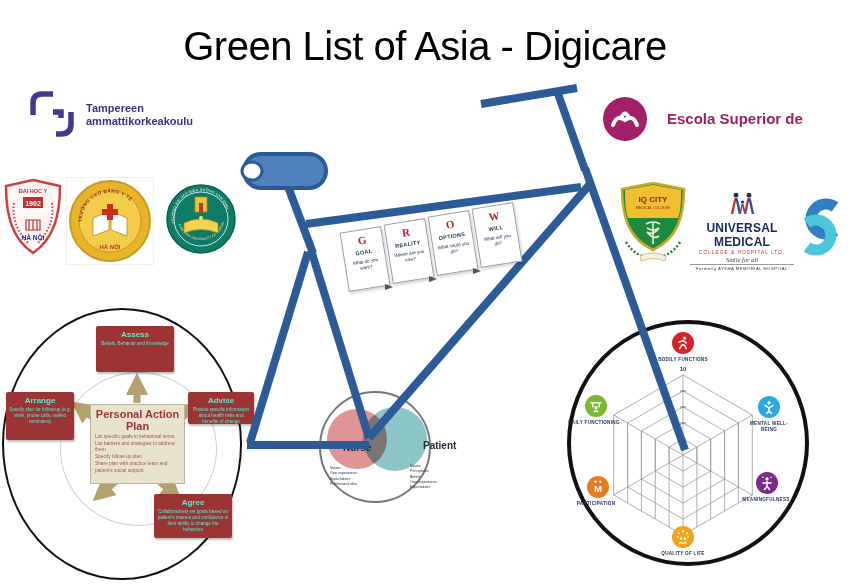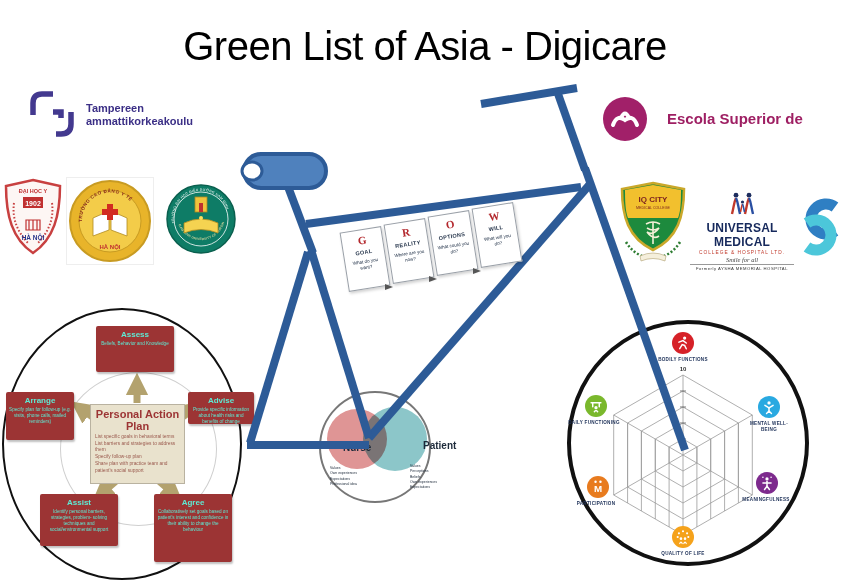--- a/index.html
+++ b/index.html
@@ -39,21 +39,21 @@
             border-radius:50%;background:#fff;}
   .fa-inner{position:absolute;left:60px;top:72px;width:155px;height:152px;border:1px solid #cfcfcf;border-radius:50%;}
   .fa-box{position:absolute;background:#9c3434;border-radius:2px;color:#5eead4;text-align:center;
           padding:3px 3px;box-sizing:border-box;box-shadow:1px 2px 2px rgba(0,0,0,.25);}
   .fa-box h4{margin:1px 0 2px 0;font-size:8px;font-weight:bold;}
   .fa-box p{margin:0;font-size:4.6px;line-height:1.3;}
   .fa-assess{left:96px;top:26px;width:78px;height:46px;}
   .fa-arrange{left:6px;top:92px;width:68px;height:48px;}
   .fa-advise{left:188px;top:92px;width:66px;height:32px;}
   .fa-assist{left:40px;top:194px;width:78px;height:52px;}
-  .fa-agree{left:154px;top:194px;width:78px;height:68px;text-align:center;}
+  .fa-agree{left:154px;top:194px;width:78px;height:44px;text-align:center;}
   .fa-center{position:absolute;left:90px;top:104px;width:95px;height:80px;background:#e9e2cd;
              border:1px solid #b9b2a0;padding:3px 4px;box-sizing:border-box;}
   .fa-center h4{margin:0 0 2px 0;font-size:11px;font-weight:bold;color:#9c3434;text-align:center;}
   .fa-center p{margin:0;font-size:4.8px;line-height:1.4;color:#9b5a4e;text-align:left;}
   .fa-arrows{position:absolute;left:0;top:0;}
   
   .venn{position:absolute;left:318px;top:390px;width:112px;height:112px;z-index:3;}
   .venn-outer{position:absolute;left:1px;top:1px;width:108px;height:108px;border:2px solid #777;
               border-radius:50%;background:#fff;}
   .venn-c{position:absolute;border-radius:50%;mix-blend-mode:multiply;}
@@ -243,24 +243,20 @@
       <h4>Assess</h4>
       <p>Beliefs, Behavior and Knowledge</p>
     </div>
     <div class="fa-box fa-arrange">
       <h4>Arrange</h4>
       <p>Specify plan for follow-up (e.g. visits, phone calls, mailed reminders)</p>
     </div>
     <div class="fa-box fa-advise">
       <h4>Advise</h4>
       <p>Provide specific information about health risks and benefits of change</p>
-    </div>
-    <div class="fa-box fa-assist">
-      <h4>Assist</h4>
-      <p>Identify personal barriers, strategies, problem- solving techniques and social/environmental support</p>
     </div>
     <div class="fa-box fa-agree">
       <h4>Agree</h4>
       <p>Collaboratively set goals based on patient's interest and confidence in their ability to change the behaviour</p>
     </div>
     <div class="fa-center">
       <h4>Personal Action Plan</h4>
       <p>List specific goals in behavioral terms</p>
       <p>List barriers and strategies to address them</p>
       <p>Specify follow-up plan</p>

